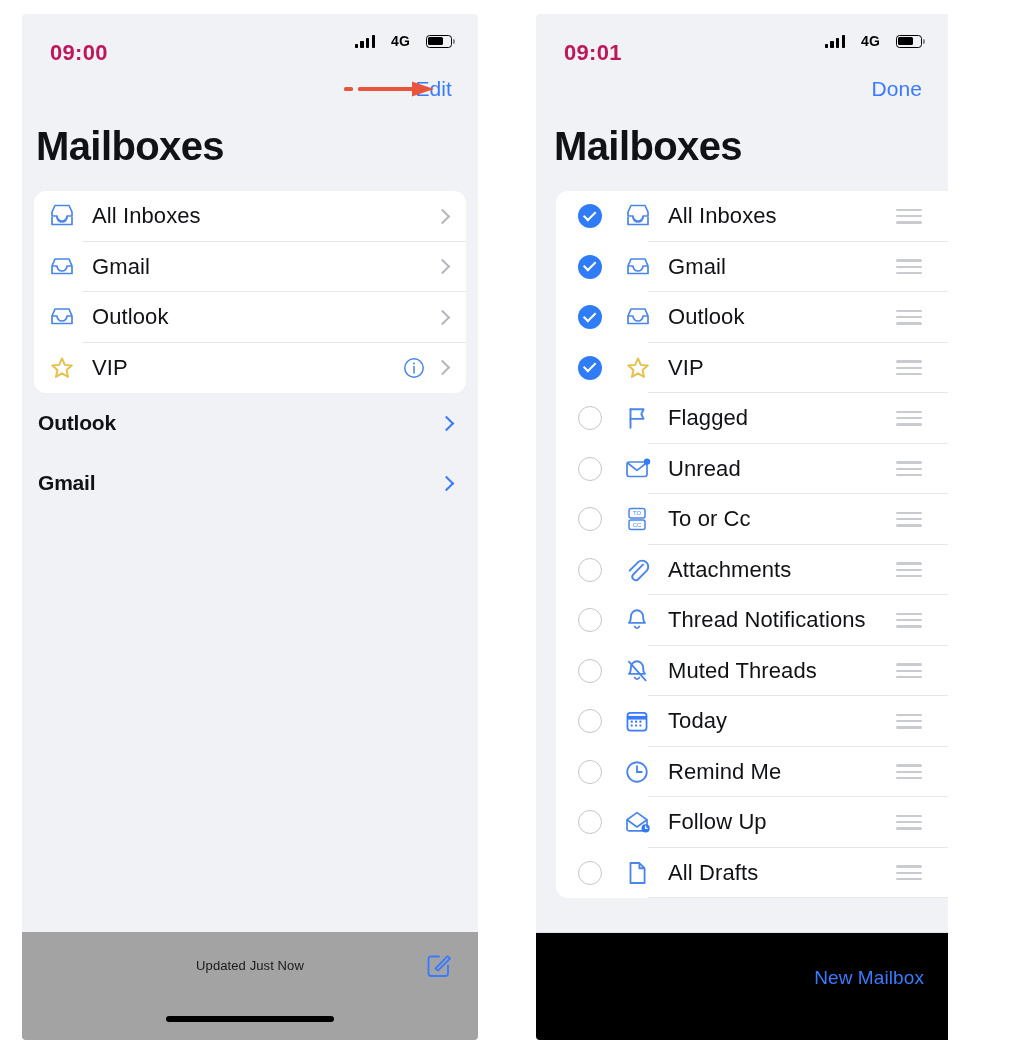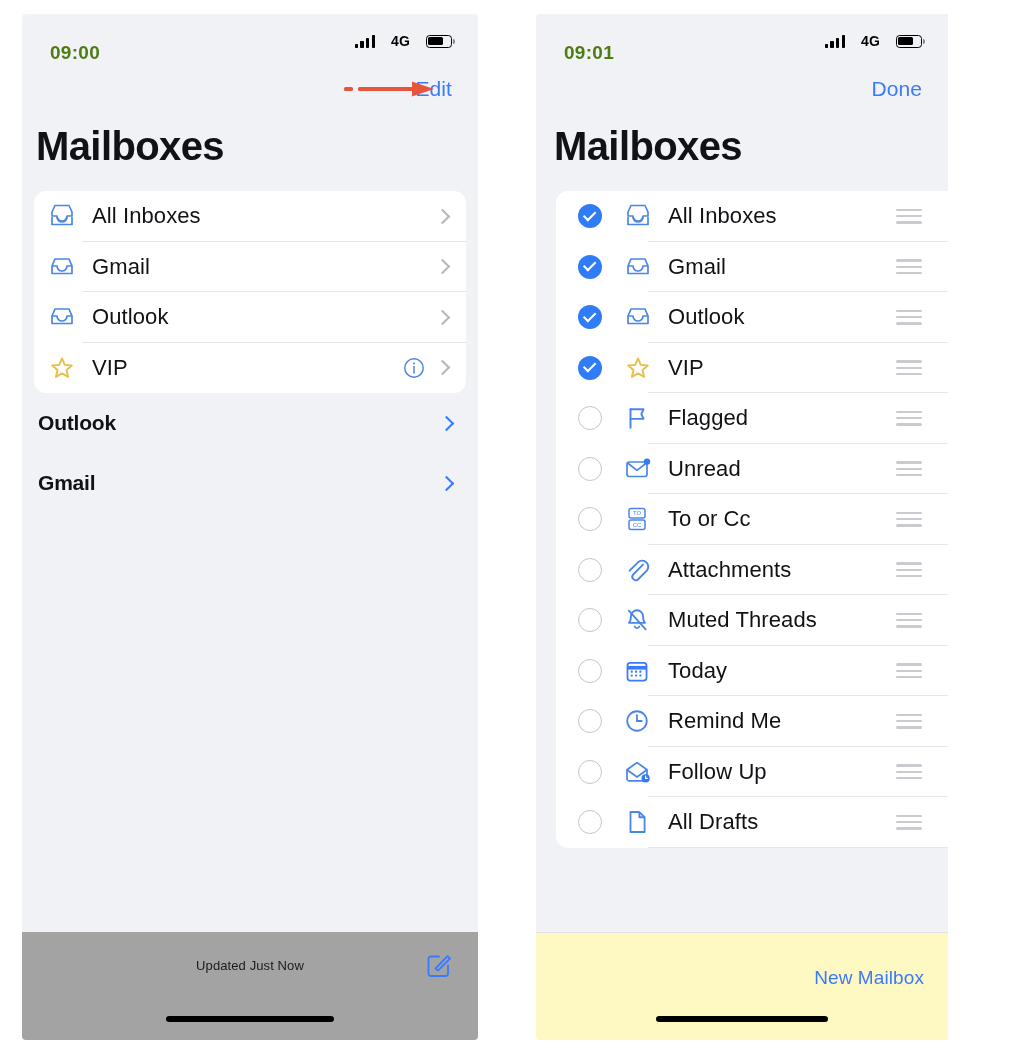--- a/index.html
+++ b/index.html
@@ -17,21 +17,21 @@
     background: #f1f2f6; overflow: hidden;
   }
   .phone-left  { left: 22px;  width: 456px; border-radius: 4px; }
   .phone-right { left: 536px; width: 412px; border-radius: 4px 0 0 4px; }
 
   
   .statusbar {
     height: 54px; display: flex; align-items: center;
     justify-content: space-between; padding: 0 26px 0 28px;
   }
-  .clock { font-size: 19px; font-weight: 700; color: #4d7c0f; letter-spacing: .3px; margin-top: 24px; }
+  .clock { font-size: 22px; font-weight: 700; color: #be185d; letter-spacing: .3px; margin-top: 24px; }
   .status-right { display: flex; align-items: center; gap: 16px; }
   .bars { display: flex; align-items: flex-end; gap: 2.2px; height: 13px; }
   .bars i { width: 3.4px; background: #000; border-radius: .8px; display: block; }
   .bars i:nth-child(1){ height: 4px; }
   .bars i:nth-child(2){ height: 7px; }
   .bars i:nth-child(3){ height: 10px; }
   .bars i:nth-child(4){ height: 13px; }
   .net { font-size: 14px; font-weight: 600; color: #000; letter-spacing: .2px; }
   .battery { position: relative; width: 26px; height: 13px; border: 1.6px solid #000;
              border-radius: 3.6px; padding: 1.4px; }
@@ -87,21 +87,21 @@
   .chk.on  { background:#2f7cf6; }
   .chk.off { border: 1.6px solid #c3c5cb; background: transparent; }
   .chk .tick { width: 12px; height: 7px; border-left:2.3px solid #fff;
                border-bottom:2.3px solid #fff; transform: rotate(-45deg) translate(1px,-1.5px); }
   .grip { margin-left:auto; margin-right: 26px; display:flex; flex-direction:column; gap:4px; }
   .grip span { display:block; width: 26px; height: 2.4px; background:#c9cbd0; border-radius:2px; }
 
   
   .bottombar { position:absolute; left:0; right:0; bottom:0; height: 108px; }
   .phone-left .bottombar { background:#a3a3a3; }
-  .phone-right .bottombar { background:#fef9c3; border-top: 1px solid #e2e3e8; }
+  .phone-right .bottombar { background:#000000; border-top: 1px solid #e2e3e8; }
   .updated { position:absolute; left:0; right:0; top: 26px; text-align:center;
              font-size: 13px; color:#1a1b1e; letter-spacing:.1px; }
   .compose { position:absolute; right: 26px; top: 20px; cursor:pointer; }
   .newmailbox { position:absolute; right: 24px; top: 34px; font-size: 19px;
                 color:#3a7afe; cursor:pointer; letter-spacing:.1px; }
   .homebar { position:absolute; bottom: 18px; left:50%; transform:translateX(-50%);
              width: 168px; height: 6px; background:#000; border-radius:3px; }
   .phone-right .homebar { width: 172px; }
 </style>
 </head>
@@ -383,20 +383,36 @@
         </div>
         <div class="r-label">Attachments</div>
         <div class="grip">
             <span></span>
             <span></span>
             <span></span>
           </div>
         <div class="sep"></div>
       </div>
 
+      <div class="row">
+        <div class="chk off"></div>
+        <div class="r-icon">
+          <svg width="26" height="26" viewBox="0 0 24 24" fill="none" stroke="#4a86e8" stroke-width="1.7" stroke-linejoin="round">
+            <path d="M12 3 a5.6 5.6 0 0 0-5.6 5.6 c0 4.4-1.8 6-1.8 6 H19.4 s-1.8-1.6-1.8-6 A5.6 5.6 0 0 0 12 3 Z"></path>
+            <path d="M9.8 18 a2.4 2.4 0 0 0 4.4 0" stroke-linecap="round"></path>
+          </svg>
+        </div>
+        <div class="r-label">Thread Notifications</div>
+        <div class="grip">
+            <span></span>
+            <span></span>
+            <span></span>
+          </div>
+        <div class="sep"></div>
+      </div>
 
       <div class="row">
         <div class="chk off"></div>
         <div class="r-icon">
           <svg width="26" height="26" viewBox="0 0 24 24" fill="none" stroke="#4a86e8" stroke-width="1.7" stroke-linejoin="round">
             <path d="M12 3 a5.6 5.6 0 0 0-5.6 5.6 c0 4.4-1.8 6-1.8 6 H19.4 s-1.8-1.6-1.8-6 A5.6 5.6 0 0 0 12 3 Z"></path>
             <path d="M9.8 18 a2.4 2.4 0 0 0 4.4 0" stroke-linecap="round"></path>
             <path d="M4.5 3.4 L20 20.6" stroke-linecap="round"></path>
           </svg>
         </div>

